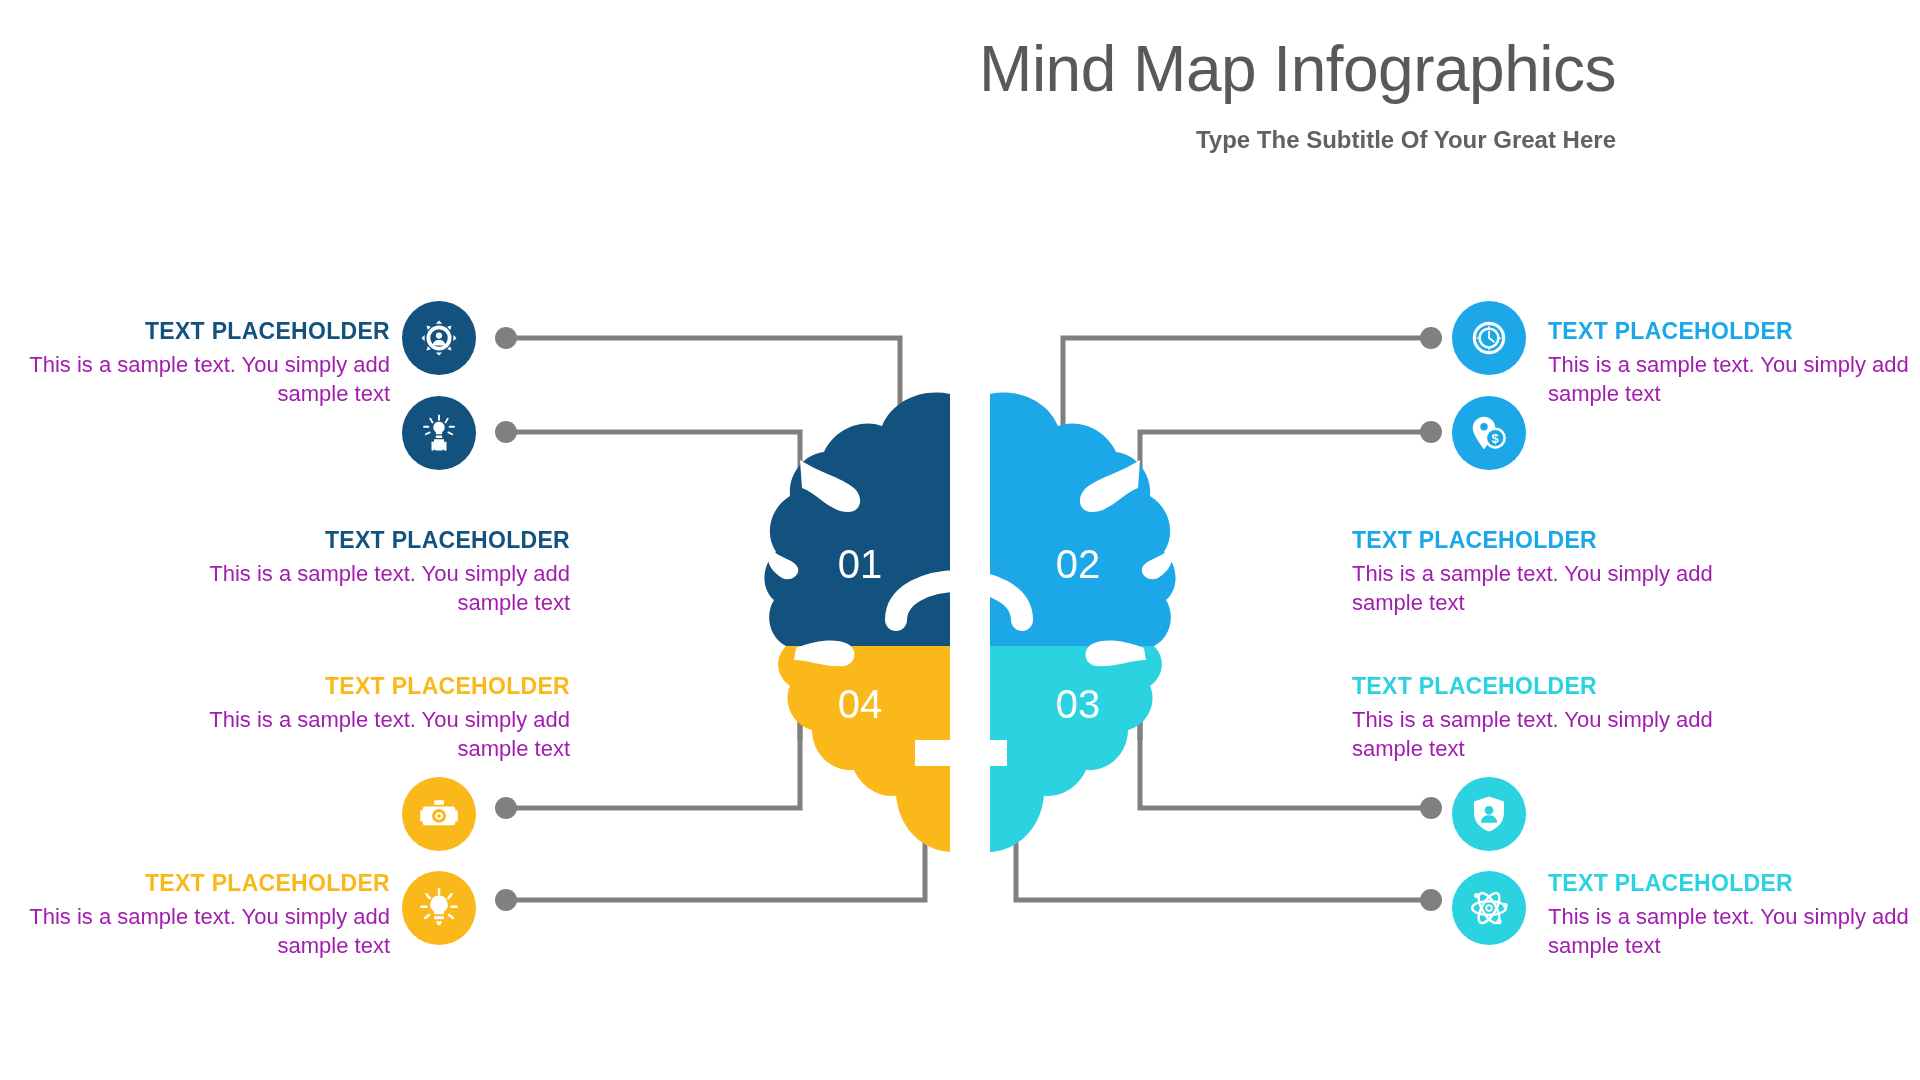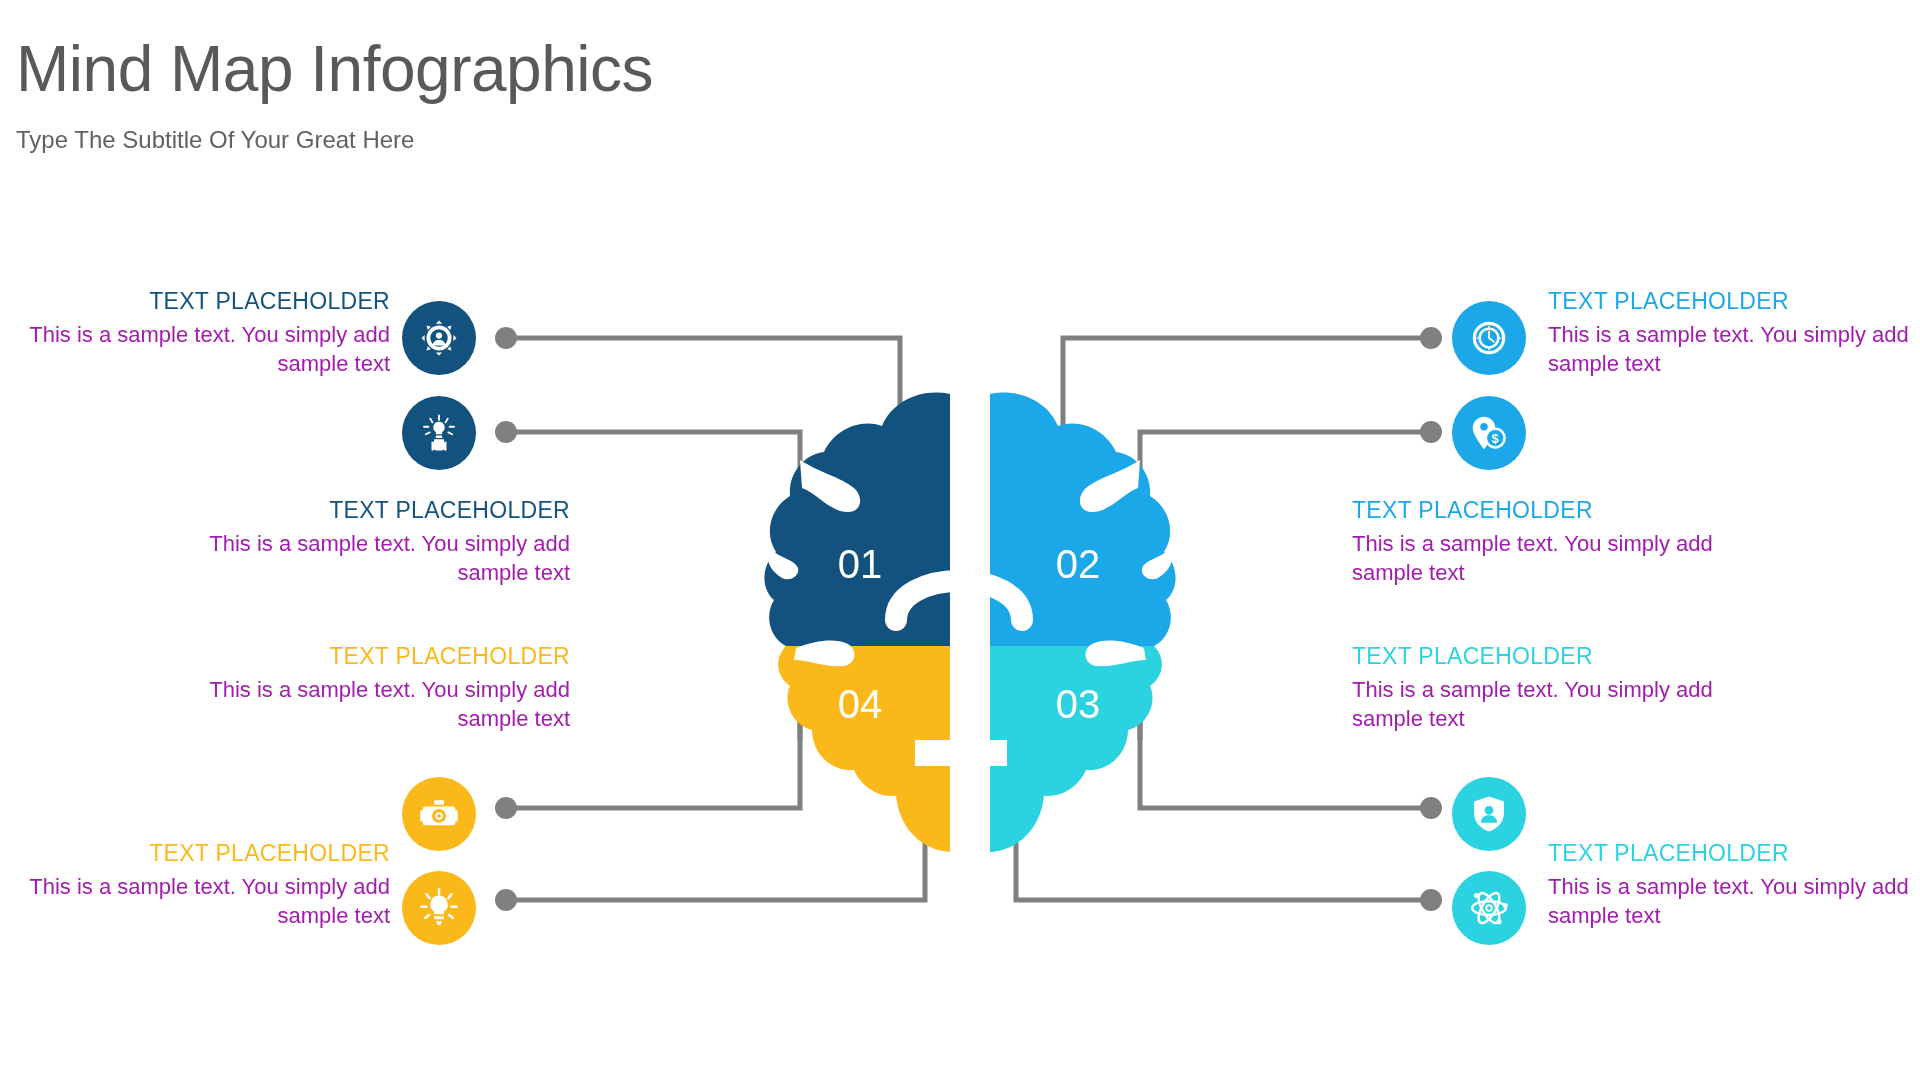--- a/index.html
+++ b/index.html
@@ -2,47 +2,48 @@
 <html><head>
 <meta charset="utf-8">
 <style>
   * { margin:0; padding:0; box-sizing:border-box; }
   html,body { width:1920px; height:1080px; background:#ffffff; overflow:hidden; }
   body { font-family:"Liberation Sans", sans-serif; }
 
   #stage { position:relative; width:1920px; height:1080px; }
 
   
-  #header { position:absolute; left:0; top:34px; width:1616px; text-align:left;margin-left:16px; }
+  #header { position:absolute; left:0; top:34px; width:1616px; text-align:right; }
   #title {
     font-size:64px; font-weight:400; color:#595959; letter-spacing:-0.5px;
     line-height:1.1;
   }
   #subtitle {
-    margin-top:22px; font-size:24px; font-weight:400; color:#616161;
+    margin-top:22px; font-size:24px; font-weight:700; color:#616161;
   }
 
   
   #wires { position:absolute; left:0; top:0; width:1920px; height:1080px; }
 
   
   #brain { position:absolute; left:760px; top:382px; width:420px; height:480px; }
 
   
   .badge {
     position:absolute; width:74px; height:74px; border-radius:50%;
     display:flex; align-items:center; justify-content:center;
   }
   .badge svg { width:40px; height:40px; display:block; }
 
   
   .block { position:absolute; }
   .block h3 {
-    font-size:23px; font-weight:400; letter-spacing:0.3px; line-height:1.2;
+    font-size:23px; font-weight:700; letter-spacing:0.3px; line-height:1.2;
     white-space:nowrap;
+    margin-top:30px;
   }
   .block p {
     font-size:22px; font-weight:400; color:#a21caf; line-height:1.33; margin-top:4px;
   }
   .ta-r { text-align:right; }
   .ta-l { text-align:left; }
 </style>
 </head>
 <body>
 

